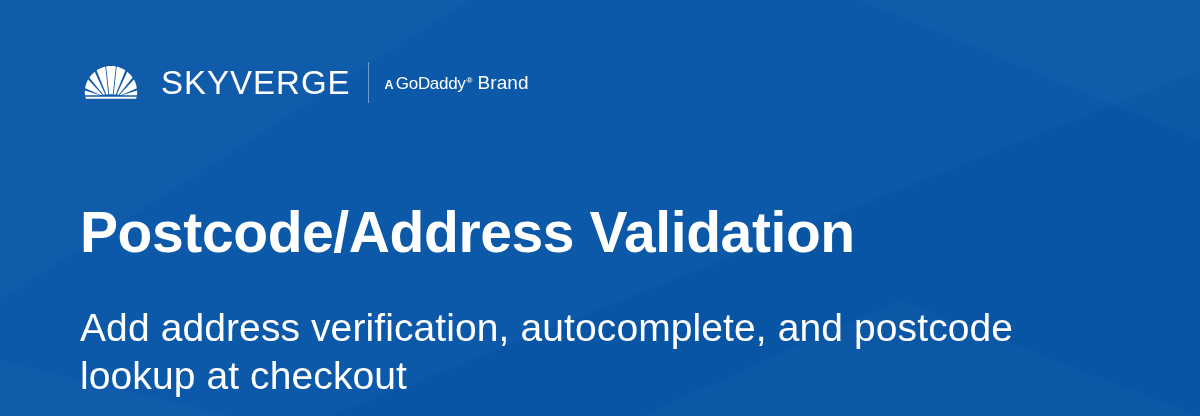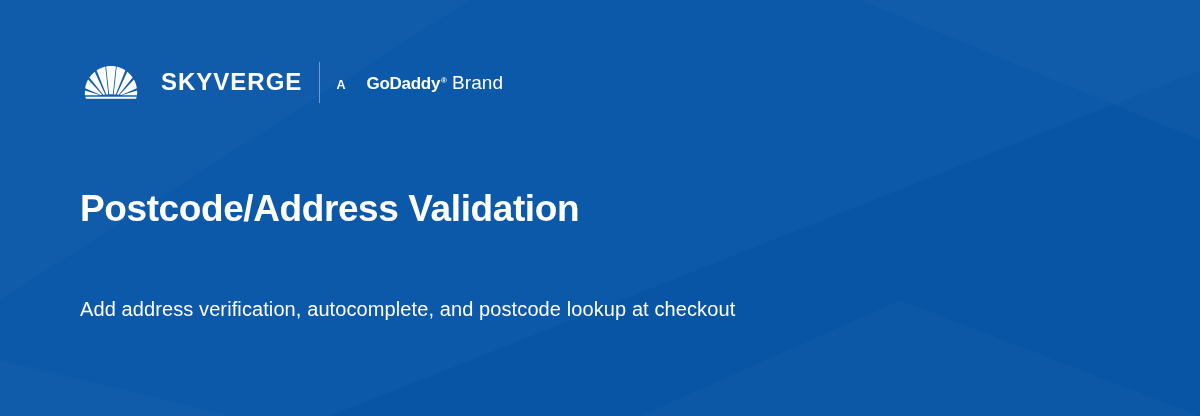--- a/index.html
+++ b/index.html
@@ -44,22 +44,22 @@
   .logo-mark {
     width: 62px;
     height: 38px;
     display: block;
     flex: 0 0 auto;
   }
 
   .wordmark {
     margin-left: 19px;
     color: #ffffff;
-    font-size: 24px;
-    font-weight: 700;
+    font-size: 33px;
+    font-weight: 400;
     letter-spacing: 1.0px;
     line-height: 1;
     white-space: nowrap;
     font-family: "Liberation Sans", sans-serif;
   }
 
   .divider {
     width: 1px;
     height: 41px;
     background: #6c9ed0;
@@ -76,24 +76,24 @@
     display: flex;
     align-items: baseline;
     font-family: "Liberation Sans", sans-serif;
   }
   .brandline .b-a {
     font-weight: 700;
     font-size: 12.5px;
     letter-spacing: 0.2px;
   }
   .brandline .b-godaddy {
-    font-weight: 700;
+    font-weight: 400;
     font-size: 17px;
     letter-spacing: -0.3px;
-    margin-left: 21px;
+    margin-left: 2px;
   }
   .brandline .b-tm {
     font-size: 8px;
     font-weight: 700;
     position: relative;
     top: -6px;
     margin-left: 1px;
   }
   .brandline .b-brand {
     font-weight: 400;
@@ -101,36 +101,36 @@
     margin-left: 5px;
     letter-spacing: 0.1px;
   }
 
   
   .headline {
     position: absolute;
     left: 80px;
     top: 163px;
     color: #ffffff;
-    font-size: 37px;
+    font-size: 57px;
     font-weight: 700;
     letter-spacing: -0.4px;
     line-height: 1.12;
     white-space: nowrap;
     font-family: "Liberation Sans", sans-serif;
   }
 
   
   .subheadline {
     position: absolute;
     left: 80px;
     top: 265px;
     width: 960px;
     color: #ffffff;
-    font-size: 20px;
+    font-size: 39px;
     font-weight: 400;
     line-height: 48px;
     letter-spacing: 0.1px;
     font-family: "Liberation Sans", sans-serif;
   }
 </style>
 </head>
 <body>
 
 <div id="banner">

